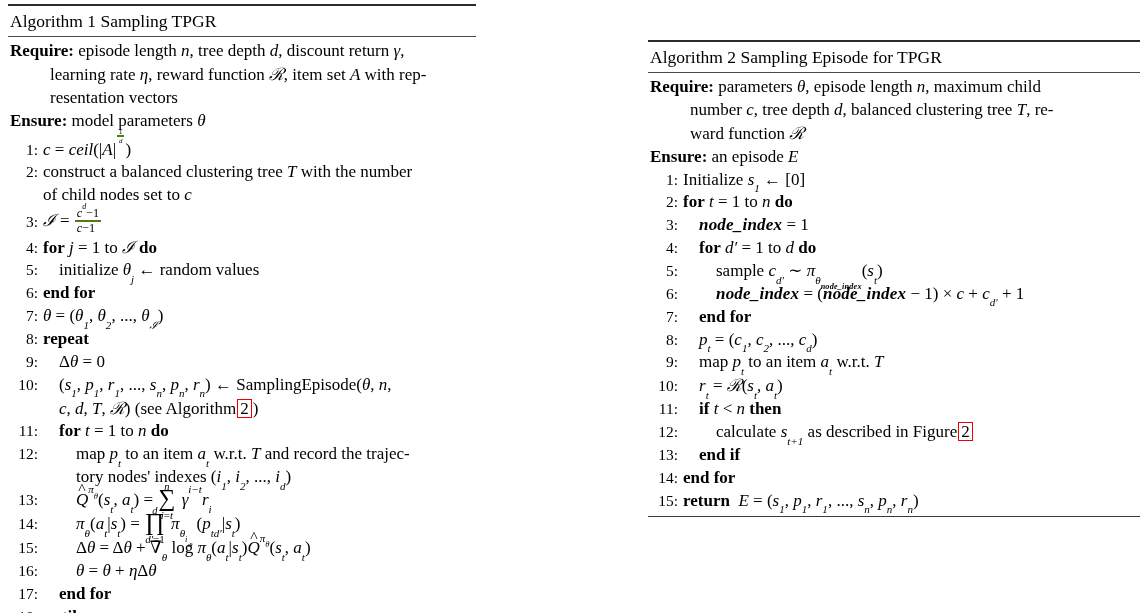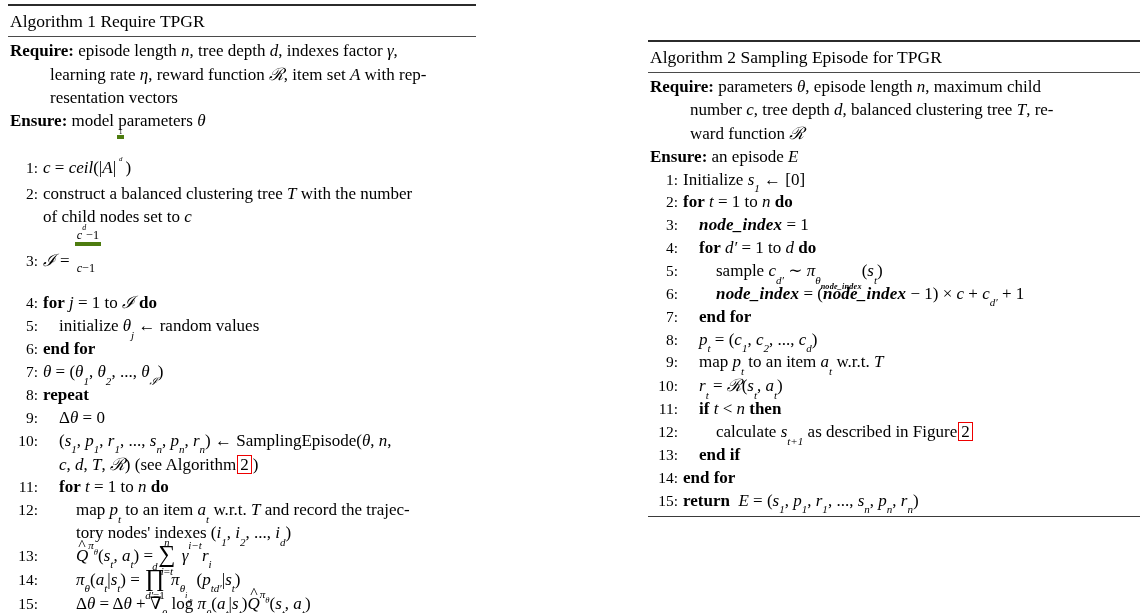--- a/index.html
+++ b/index.html
@@ -124,21 +124,21 @@
 
   .frac {
     display: inline-block;
     vertical-align: -0.48em;
     text-align: left;
     font-size: 72%;
     line-height: 1.08;
     margin: 0 1px;
   }
   .frac .n { display: block; padding: 0 2px; }
-  .frac .d { display: block; border-top: 4px solid #4d7c0f; padding: 16px 2px; }
+  .frac .d { display: block; border-top: 2px solid #4d7c0f; padding: 0 2px; }
 
   .op-inline {
     display: inline-block;
     position: relative;
     vertical-align: middle;
     margin: 0 2px 0 1px;
   }
   .op-inline .sym { font-size: 24px; line-height: 0.75; }
   .op-inline .lim-top {
     position: absolute; left: 50%; transform: translateX(-50%);
@@ -176,33 +176,33 @@
 </head>
 <body>
 
 <div class="page">
 
   <div class="algbox" id="alg1">
     <div class="rule-top"></div>
 
     <div class="alg-title">
       <b>Algorithm 1</b>
-      <span>Require TPGR</span>
+      <span>Sampling TPGR</span>
     </div>
 
     <div class="rule-mid"></div>
 
     <div class="alg-body">
 
       <div class="kvline">
         <span class="kw">Require:</span>
         <span>
           <span>episode length</span>
           <i class="mi">n</i>, <span>tree depth</span>
-          <i class="mi">d</i>, <span>indexes factor</span>
+          <i class="mi">d</i>, <span>discount return</span>
           <i class="mi">γ</i>,
         </span>
       </div>
       <div class="kv-cont">
         <span>learning rate</span>
         <i class="mi">η</i>, <span>reward function</span>
         <span class="mcal">ℛ</span>, <span>item set</span>
         <i class="mi">A</i> <span>with rep-</span>
       </div>
       <div class="kv-cont">

